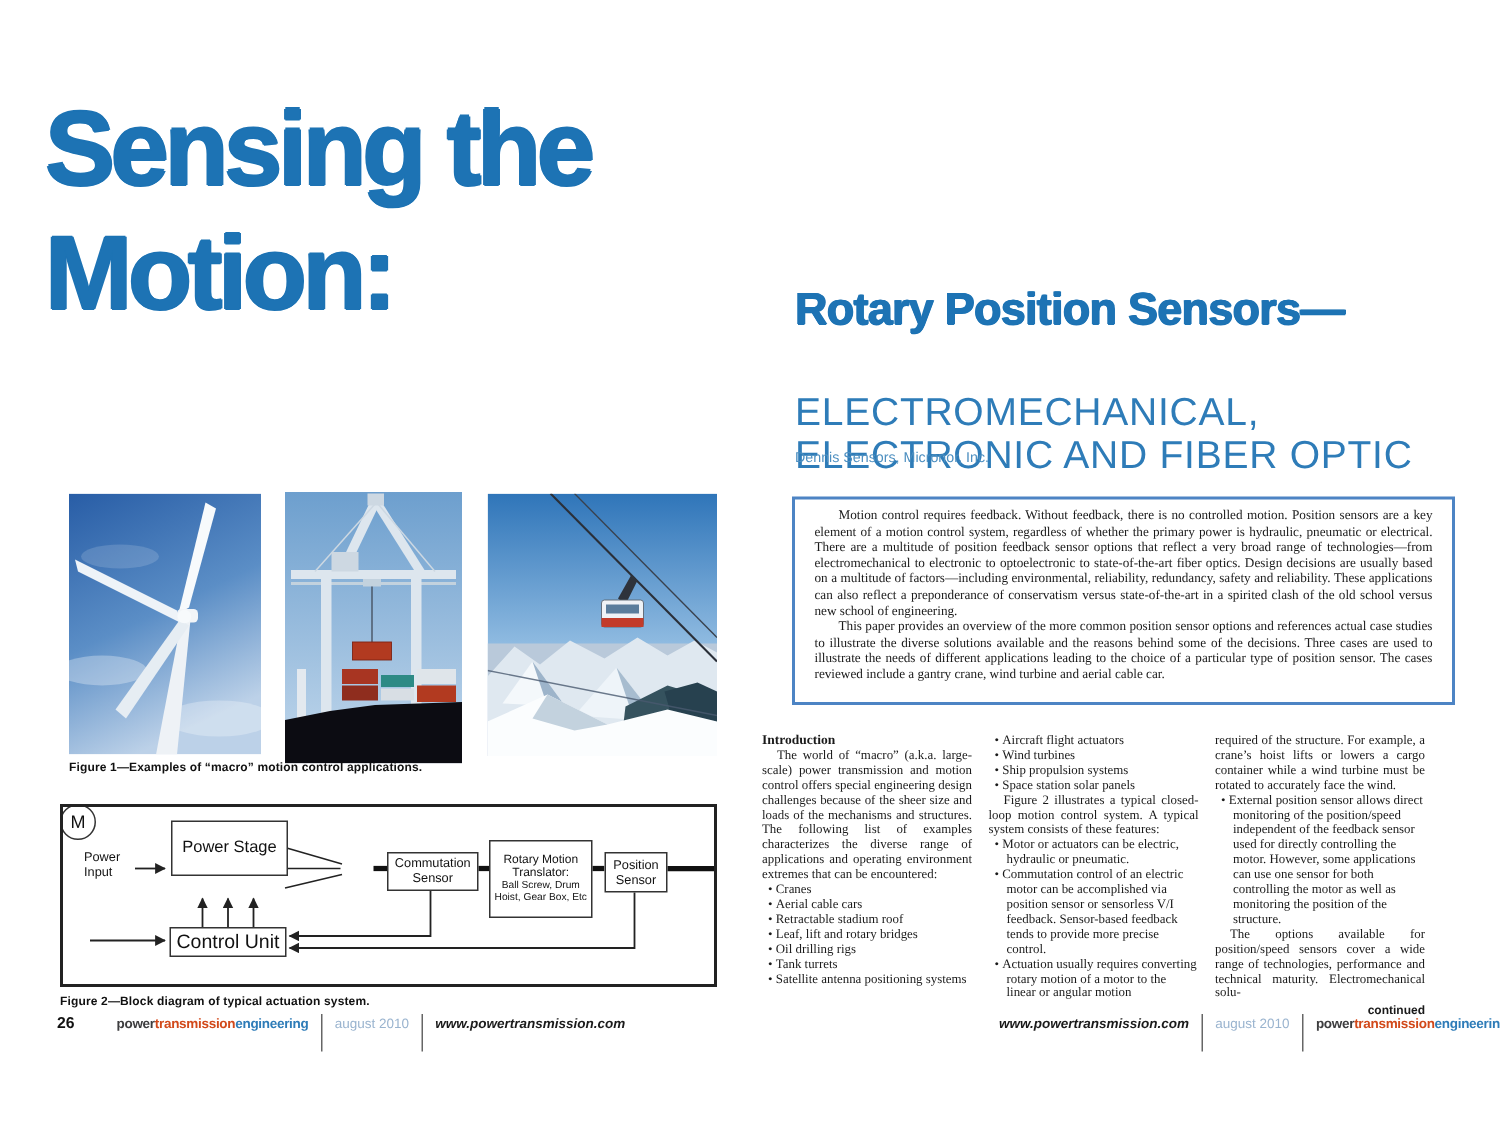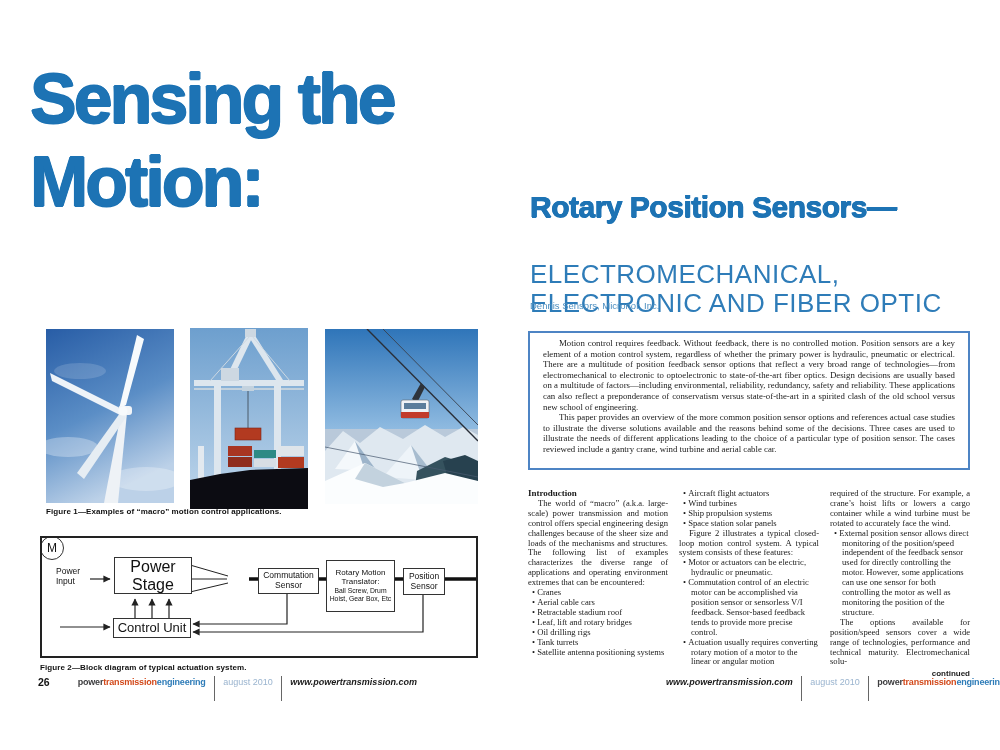--- a/index.html
+++ b/index.html
@@ -19,21 +19,21 @@
   .figcap{position:absolute;font-family:"Liberation Sans", sans-serif;font-weight:700;
           font-size:8px;color:#111;letter-spacing:0.1px;}
   .fig1cap{left:46px;top:507px;width:430px;}
   .fig2cap{left:40px;top:663px;width:438px;}
 
   .diagram{position:absolute;left:40px;top:536px;width:438px;height:122px;
            font-family:"Liberation Sans", sans-serif;color:#111;}
   .diagram svg{position:absolute;left:0;top:0;width:438px;height:122px;}
   .dbox{position:absolute;border:1px solid #333;background:#fff;display:flex;
         align-items:center;justify-content:center;text-align:center;line-height:1.12;}
-  .d-power-stage{left:74px;top:21px;width:76px;height:35px;font-size:16px;}
+  .d-power-stage{left:74px;top:11px;width:76px;height:35px;font-size:11px;}
   .d-control-unit{left:73px;top:82px;width:76px;height:18px;font-size:13px;}
   .d-comm{left:218px;top:32px;width:59px;height:24px;font-size:8.5px;}
   .d-rmt{left:286px;top:24px;width:65px;height:48px;font-size:8px;flex-direction:column;padding:1px;}
   .d-rmt .sub{font-size:6.8px;line-height:1.15;}
   .d-pos{left:363px;top:32px;width:40px;height:25px;font-size:8.5px;}
   .d-motor{left:187px;top:32px;width:22px;height:22px;border:1px solid #333;border-radius:50%;
            background:#fff;display:flex;align-items:center;justify-content:center;font-size:12px;}
   .d-powerinput{position:absolute;left:16px;top:30px;width:36px;font-size:8.5px;line-height:1.2;}
 
   .footer{position:absolute;top:676px;display:flex;align-items:flex-start;
@@ -59,21 +59,21 @@
     font-family:"Liberation Sans", sans-serif;font-weight:400;font-size:26px;line-height:1.1;
     color:#2e7cb8;letter-spacing:0.5px;margin-top:31px;}
   .byline{position:absolute;left:530px;top:300px;font-family:"Liberation Sans", sans-serif;
     font-size:9.5px;color:#4d8fc0;}
 
   .summary-box{position:absolute;left:528px;top:331px;width:442px;height:139px;box-sizing:border-box;
     border:2px solid #4d84c4;padding:5px 13px;overflow:hidden;}
   .summary-box h3{margin:0 0 1px 0;text-align:center;font-size:10px;font-weight:700;color:#111;}
   .summary-box p{margin:0;font-size:8.8px;line-height:10.6px;text-align:justify;text-indent:16px;color:#1a1a1a;}
 
-  .cols{position:absolute;left:528px;top:489px;width:442px;height:192px;display:grid;
+  .cols{position:absolute;left:508px;top:489px;width:442px;height:192px;display:grid;
         grid-template-columns:140px 140px 140px;column-gap:11px;
         font-size:8.6px;line-height:9.9px;color:#1a1a1a;}
   .cols p{margin:0;text-align:justify;}
   .cols .indent{text-indent:10px;}
   .colhead{text-align:center;font-weight:700;font-size:9px;margin:0 0 1px 0;}
   .blist{margin:0;padding:0 0 0 4px;list-style:none;}
   .blist li{padding-left:8px;text-indent:-8px;}
   .blist li::before{content:"•\00a0";}
   .continued{text-align:right;font-family:"Liberation Sans", sans-serif;font-weight:700;
              font-size:8px;margin-top:2px;}

